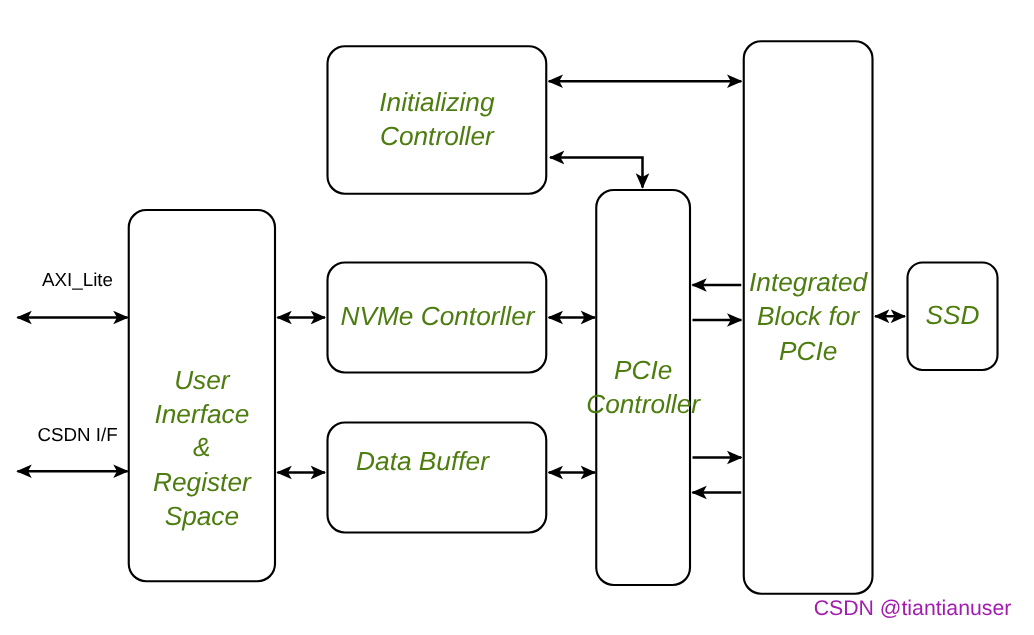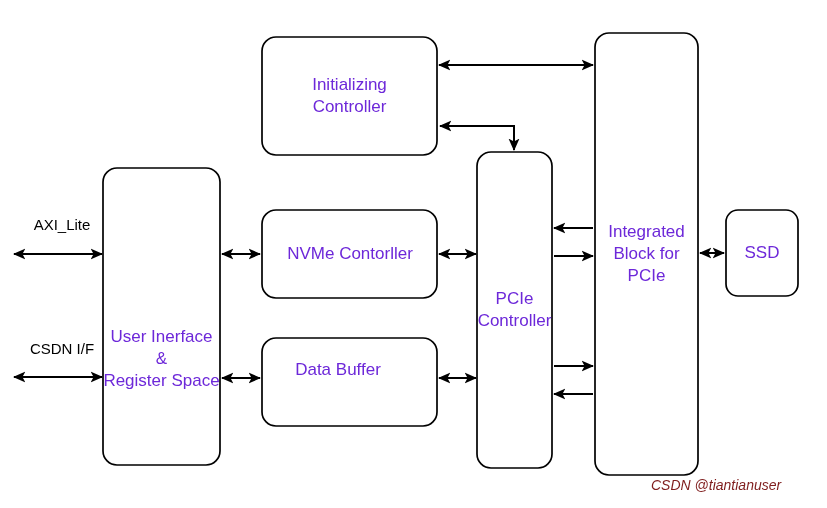--- a/index.html
+++ b/index.html
@@ -21,42 +21,42 @@
     top: 0;
     width: 827px;
     height: 508px;
   }
   .blk-label {
     position: absolute;
     display: flex;
     align-items: center;
     justify-content: center;
     text-align: center;
-    color: #6d28d9;
+    color: #4d7c0f;
     font-family: "Liberation Sans", sans-serif;
-    font-size: 17px;
+    font-size: 21px;
     line-height: 1.30;
     white-space: pre-line;
     pointer-events: none;
+    font-style: italic;
   }
   .edge-label {
     position: absolute;
     color: #000000;
     font-family: "Liberation Sans", sans-serif;
     font-size: 15px;
     white-space: nowrap;
     text-align: center;
   }
   .watermark {
     position: absolute;
-    color: #7f1d1d;
+    color: #a21caf;
     font-family: "Liberation Sans", sans-serif;
-    font-size: 14px;
+    font-size: 17px;
     white-space: nowrap;
-    font-style: italic;
   }
 </style>
 </head>
 <body>
 
 <div id="canvas">
 
   <svg id="diagram-svg" viewBox="0 0 827 508" xmlns="http://www.w3.org/2000/svg">
     <defs>
       <marker id="arrow-end" viewBox="0 0 10 10" refX="9.2" refY="5" markerWidth="6.2" markerHeight="6.2" orient="auto-start-reverse">

